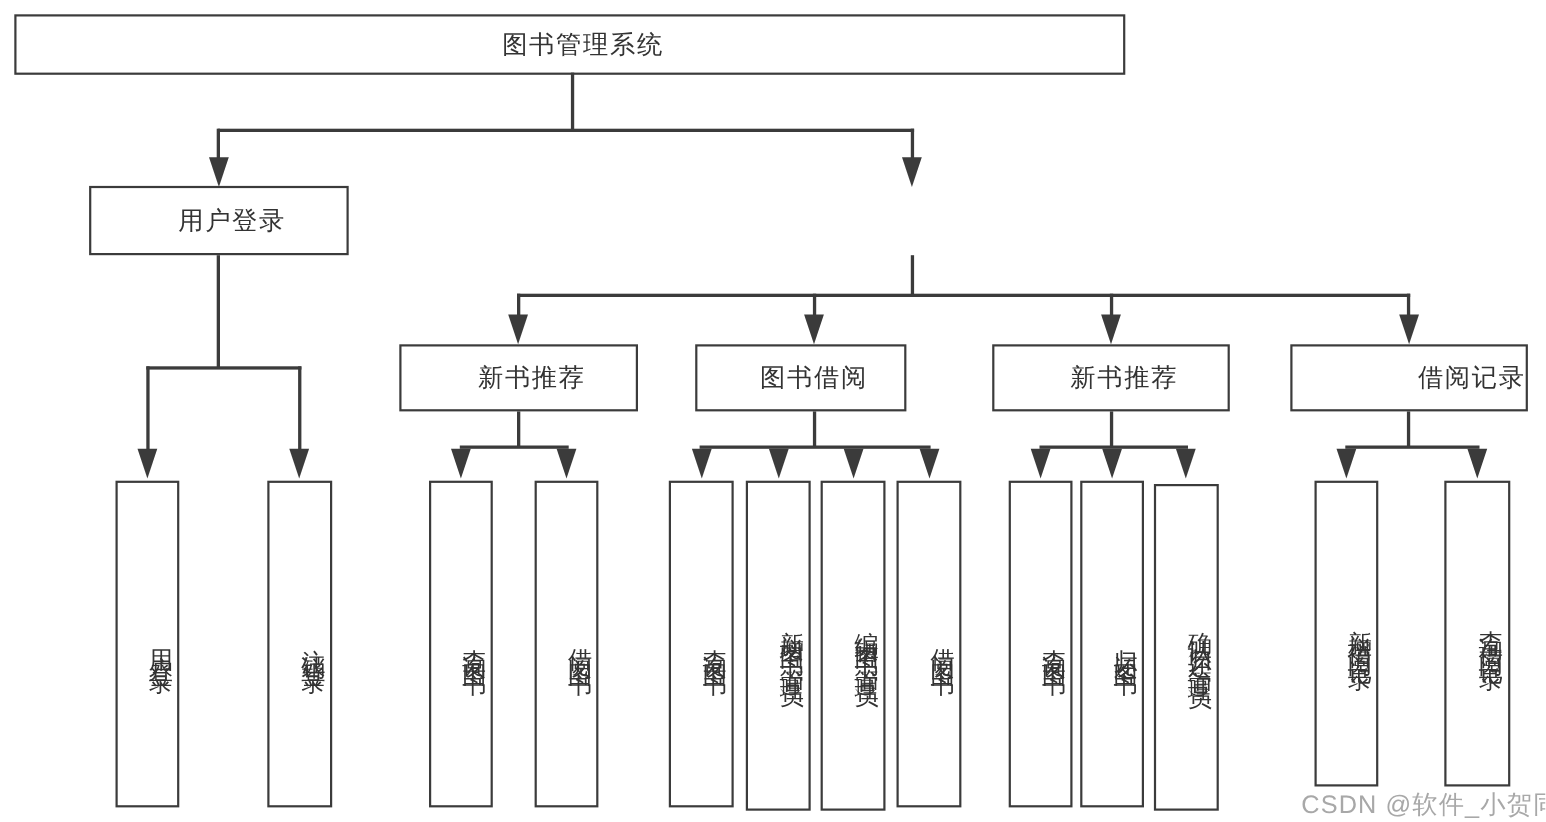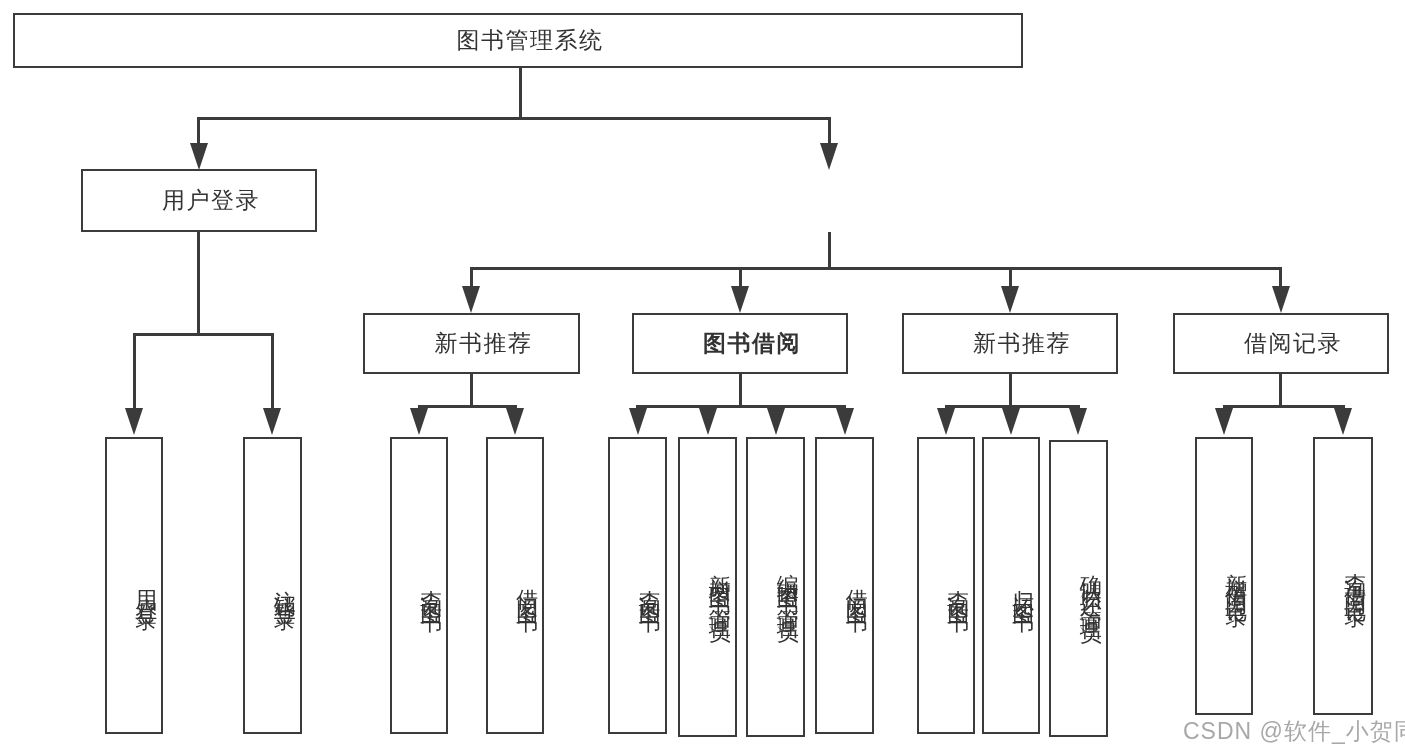--- a/index.html
+++ b/index.html
@@ -69,27 +69,27 @@
   <div class="line" style="left:739px; top:267px; width:3px; height:21px;"></div>
   <div class="tri" style="left:731px; top:286px;"></div>
   <div class="line" style="left:1009px; top:267px; width:3px; height:21px;"></div>
   <div class="tri" style="left:1001px; top:286px;"></div>
   <div class="line" style="left:1279px; top:267px; width:3px; height:21px;"></div>
   <div class="tri" style="left:1272px; top:286px;"></div>
 
   <div class="box hbox" style="left:363px; top:313px; width:217px; height:61px;">
     <span>新书推荐</span>
   </div>
-  <div class="box hbox" style="left:632px; top:313px; width:216px; height:61px;font-weight:bold;">
+  <div class="box hbox" style="left:632px; top:313px; width:192px; height:61px;">
     <span>图书借阅</span>
   </div>
   <div class="box hbox" style="left:902px; top:313px; width:216px; height:61px;">
     <span>新书推荐</span>
   </div>
-  <div class="box hbox" style="left:1173px; top:313px; width:216px; height:61px;">
+  <div class="box hbox" style="left:1173px; top:313px; width:216px; height:61px;justify-content:flex-end;">
     <span>借阅记录</span>
   </div>
 
   <div class="line" style="left:470px; top:374px; width:3px; height:33px;"></div>
   <div class="line" style="left:418px; top:405px; width:99px; height:3px;"></div>
   <div class="tri" style="left:410px; top:408px;"></div>
   <div class="tri" style="left:506px; top:408px;"></div>
 
   <div class="box vbox" style="left:390px; top:437px; width:58px; height:297px;">
     <span>查询图书</span>

